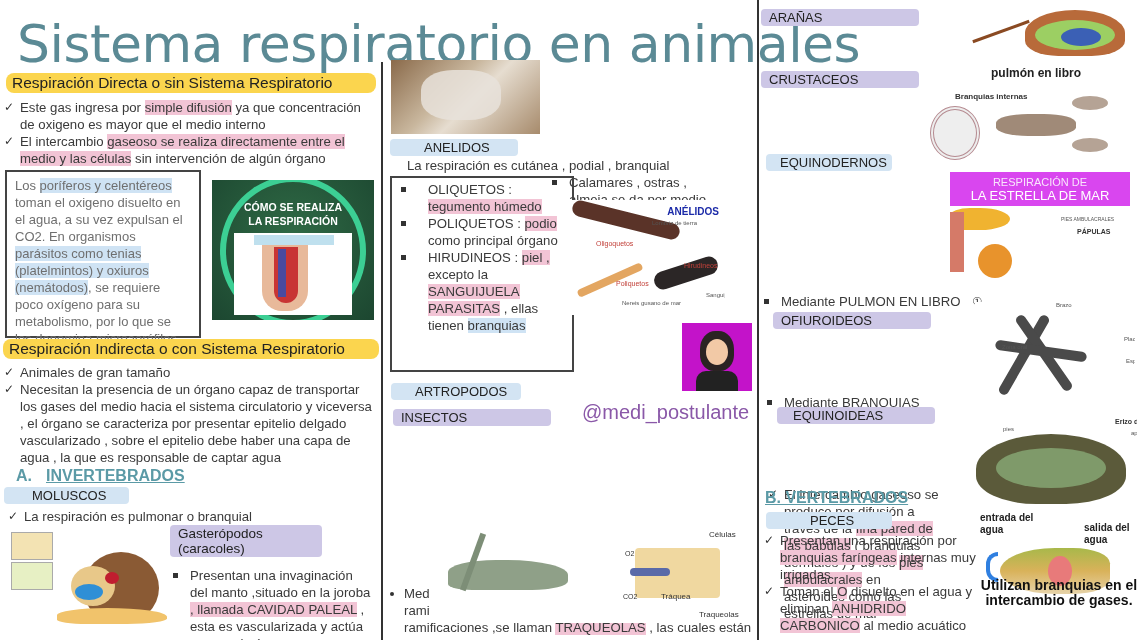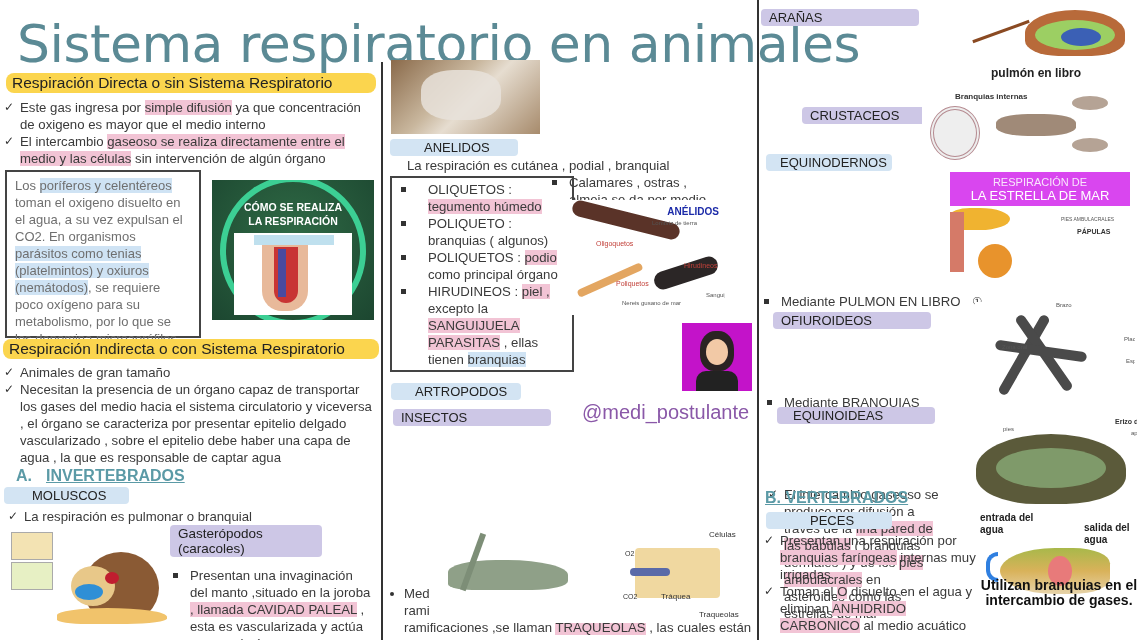--- a/index.html
+++ b/index.html
@@ -93,21 +93,20 @@
 
 <div class="abs txt sq" style="left:547px; top:72px; width:170px;">
   <span>Calamares , ostras , almeja se da por medio de </span><span class="pk">BRANQUIAS</span>
 </div>
 
 <div class="abs tag-b" style="left:390px; top:139px; width:128px; padding-left:34px;">ANELIDOS</div>
 <div class="abs txt" style="left:407px; top:157px; width:300px;">La respiración es cutánea , podial , branquial</div>
 
 <div class="abs box txt" style="left:390px; top:176px; width:184px; height:196px; padding:3px 4px;">
   <div class="sq" style="padding-left:32px;"><span>OLIQUETOS : </span><span class="pk">tegumento húmedo</span></div>
-  <div class="sq" style="padding-left:32px;"><span>POLIQUETO : branquias ( algunos)</span></div>
   <div class="sq" style="padding-left:32px;"><span>POLIQUETOS : </span><span class="pk">podio</span><span> como principal órgano</span></div>
   <div class="sq" style="padding-left:32px;"><span>HIRUDINEOS : </span><span class="pk">piel ,</span><span> excepto la </span><span class="pk">SANGUIJUELA PARASITAS</span><span> , ellas tienen </span><span class="bl">branquias</span></div>
 </div>
 
 <div class="img" style="left:565px; top:200px; width:160px; height:115px; background:#fff;">
   <div style="position:absolute; right:6px; top:6px; color:#1b2aa8; font-weight:bold; font-size:10px;">ANÉLIDOS</div>
   <div style="position:absolute; left:6px; top:12px; width:110px; height:16px; border-radius:10px; background:#5a3328; transform:rotate(14deg);"></div>
   <div style="position:absolute; left:88px; top:64px; width:66px; height:18px; border-radius:10px; background:#2b2626; transform:rotate(-18deg);"></div>
   <div style="position:absolute; left:10px; top:76px; width:70px; height:8px; border-radius:6px; background:#e3a661; transform:rotate(-24deg);"></div>
   <div class="cap" style="left:4px; top:40px; color:#c2413a; font-size:7px;">Oligoquetos</div>
@@ -149,21 +148,21 @@
 <div class="abs txt sq" style="left:759px; top:38px; width:210px;">Mediante PULMON EN LIBRO O FILOTRAQUEAS</div>
 
 <div class="img" style="left:965px; top:4px; width:172px; height:78px; background:#fff;">
   <div style="position:absolute; left:60px; top:6px; width:100px; height:46px; border-radius:60% 60% 40% 40%; background:#b86a3a;"></div>
   <div style="position:absolute; left:70px; top:16px; width:80px; height:30px; border-radius:50%; background:#9ccf63;"></div>
   <div style="position:absolute; left:96px; top:24px; width:40px; height:18px; border-radius:50%; background:#3b60b5;"></div>
   <div style="position:absolute; left:6px; top:26px; width:60px; height:3px; background:#8a4a22; transform:rotate(-20deg);"></div>
   <div class="abs" style="left:26px; top:62px; font-weight:bold; font-size:12px; color:#222; white-space:nowrap;">pulmón en libro</div>
 </div>
 
-<div class="abs tag-p" style="left:802px; top:71px; width:158px;margin-top:36px;">CRUSTACEOS</div>
+<div class="abs tag-p" style="left:761px; top:71px; width:158px;">CRUSTACEOS</div>
 <div class="abs txt sq" style="left:762px; top:105px; width:160px;">Mediante BRANQUIAS</div>
 
 <div class="img" style="left:922px; top:88px; width:195px; height:72px; background:#fff;">
   <div class="cap" style="left:6px; top:4px; font-size:8px; font-weight:bold; color:#333;">Branquias internas</div>
   <div style="position:absolute; left:8px; top:18px; width:50px; height:54px; border-radius:50%; border:4px double #b58a90; background:#eee;"></div>
   <div style="position:absolute; left:74px; top:26px; width:80px; height:22px; border-radius:40%; background:#a08a78;"></div>
   <div style="position:absolute; left:150px; top:8px; width:36px; height:14px; border-radius:50%; background:#b5a395;"></div>
   <div style="position:absolute; left:150px; top:50px; width:36px; height:14px; border-radius:50%; background:#b5a395;"></div>
 </div>
 

